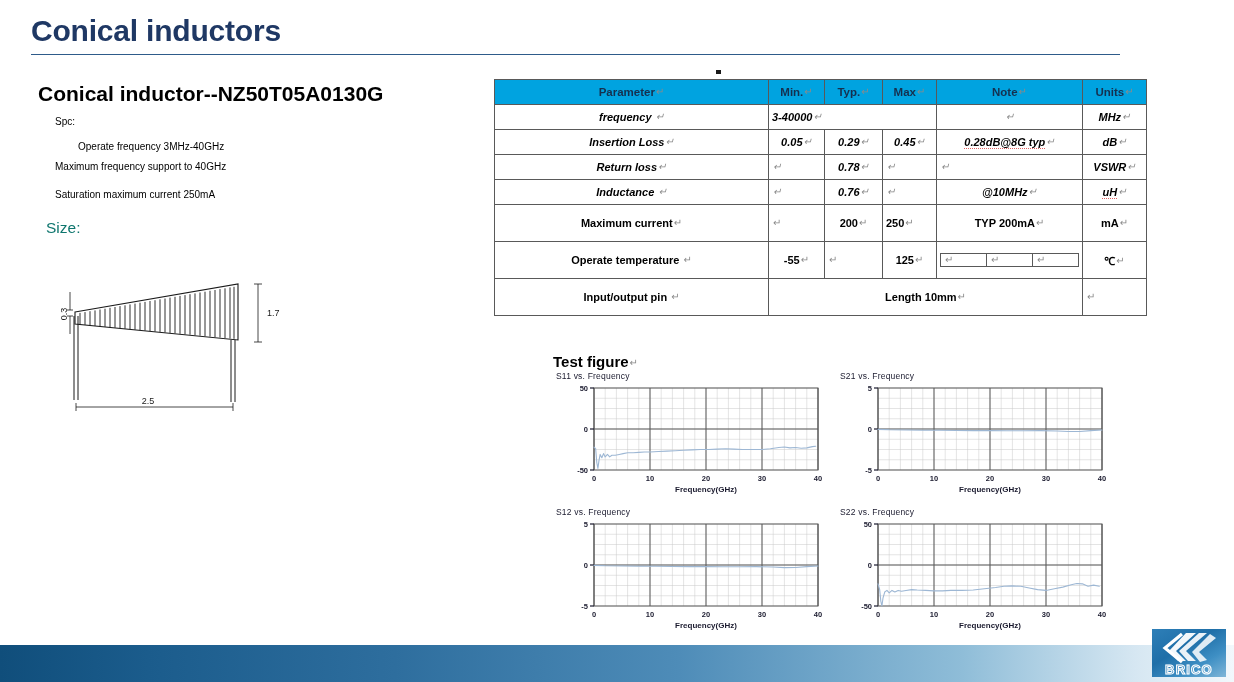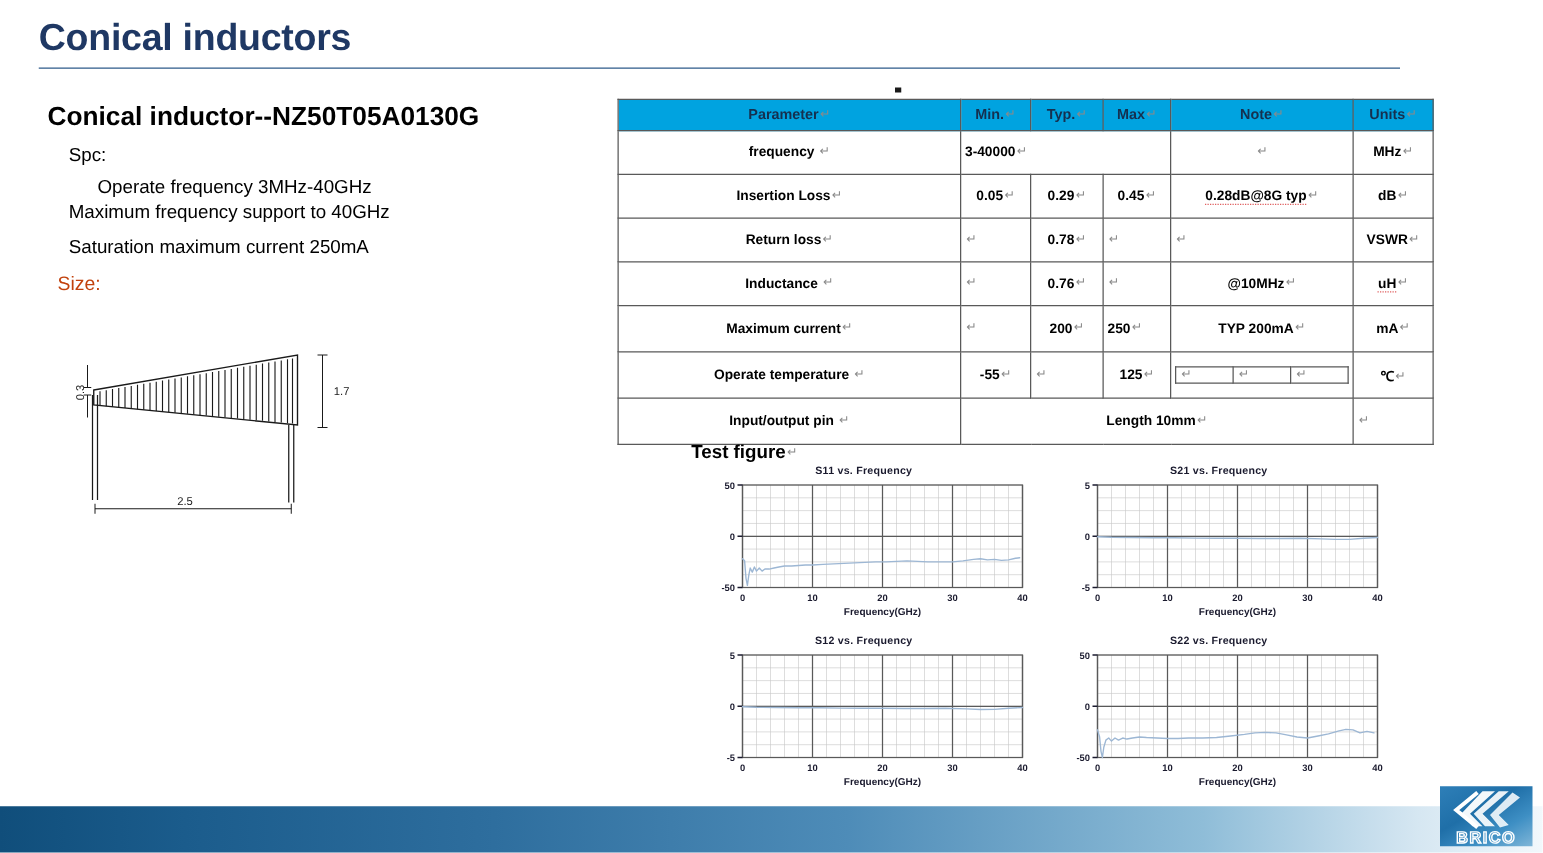--- a/index.html
+++ b/index.html
@@ -22,29 +22,29 @@
     border-top:1.6px solid #2E5B8A;
   }
 
   
   #product-heading{
     position:absolute; left:38px; top:82px;
     font-size:21px; color:#000; font-weight:700;
   }
   .spec-line{
     position:absolute; left:55px;
-    font-size:15px; color:#000;
+    font-size:10px; color:#000;
   }
   #spec-0{top:116px;}
   #spec-1{top:141px;margin-left:23px;}
   #spec-2{top:161px;}
   #spec-3{top:189px;}
   #size-label{
     position:absolute; left:46px; top:219px;
-    font-size:15.5px; color:#c2410c;
+    font-size:15.5px; color:#0f766e;
   }
 
   
   #drawing{position:absolute; left:45px; top:262px; width:260px; height:160px;}
 
   
   #spec-table{
     position:absolute; left:494px; top:79px;
     width:652px;
     border-collapse:collapse;
@@ -64,21 +64,21 @@
     height:24px;
     font-size:11.5px;
     text-align:center;
   }
   .c-param{width:274px;}
   .c-min{width:56px;}
   .c-typ{width:58px;}
   .c-max{width:54px;}
   .c-note{width:146px;}
   .c-units{width:64px;}
-  .r{height:35px;}
+  .r{height:25px;font-style:italic;}
   .r2{height:37px;}
   .ctr{text-align:center;}
   .lft{text-align:left;}
   .pilcrow{
     color:#8a8a8a; font-weight:normal; font-size:10px;
     padding-left:1px; position:relative; top:-1px;
   }
   .sub-split{padding:0;}
   .sub-split table{width:100%;height:100%;border-collapse:collapse;}
   .sub-split td{border:0;border-right:1px solid #595959;height:100%;}
@@ -98,21 +98,21 @@
     font-size:15px; font-weight:bold; color:#000;
   }
 
   
   .chart-box{position:absolute;}
   #chart-s11{left:556px; top:370px; width:270px; height:132px;}
   #chart-s21{left:840px; top:370px; width:270px; height:132px;}
   #chart-s12{left:556px; top:506px; width:270px; height:132px;}
   #chart-s22{left:840px; top:506px; width:270px; height:132px;}
   .chart-title{
-    text-align:center;font-size:8.5px;font-weight:bold;color:#1a1a2e;
+    text-align:left;font-size:8.5px;font-weight:normal;color:#1a1a2e;
     letter-spacing:0.2px;
     height:12px;line-height:12px;
   }
   .chart-svg{display:block;}
 
   
   #footer-bar{
     position:absolute;left:0;top:645px;width:1234px;height:37px;
     background:linear-gradient(to right,#104E7B 0%,#1B5C8C 12%,#2E6E9E 32%,#4E8CB8 55%,#8FBDD8 78%,#D6E7F2 92%,#F2F8FC 100%);
   }

